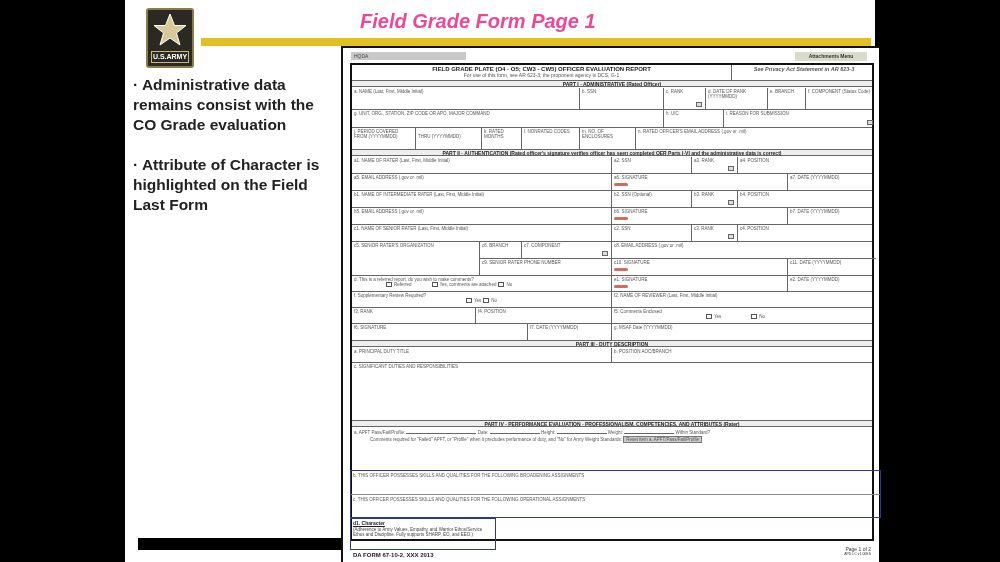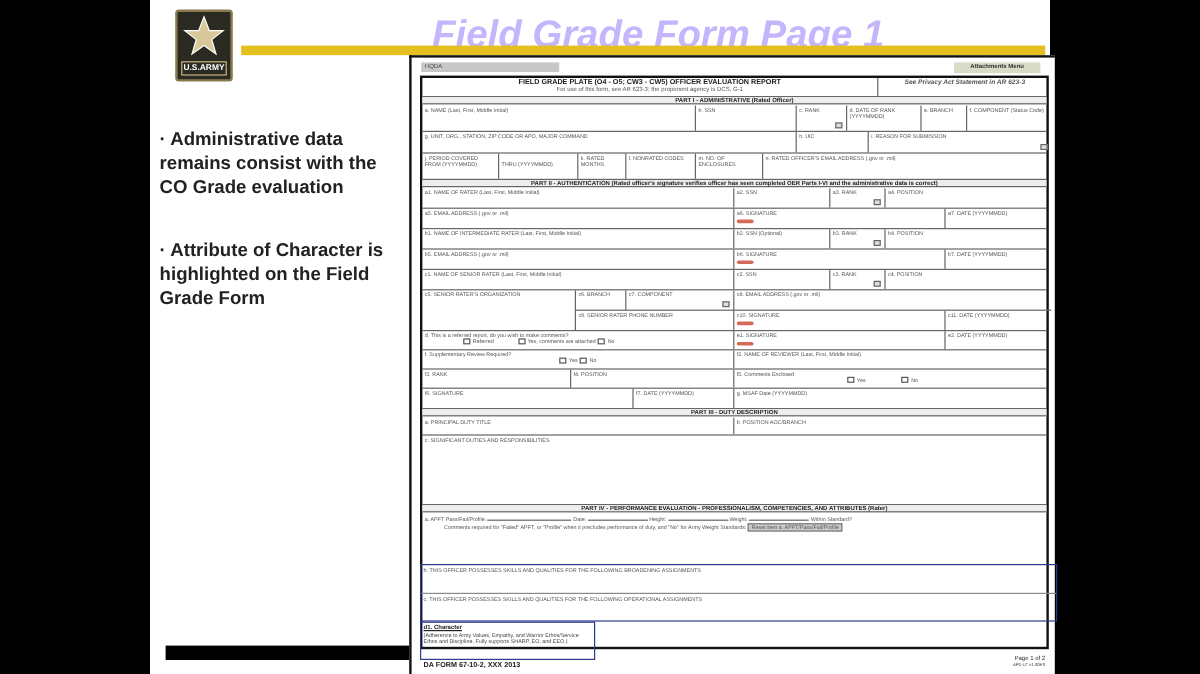--- a/index.html
+++ b/index.html
@@ -1,24 +1,24 @@
 <!DOCTYPE html>
 <html><head>
 <meta charset="utf-8">
 <style>
   * { box-sizing: border-box; margin: 0; padding: 0; }
   body { width: 1000px; height: 562px; background: #000; position: relative; overflow: hidden; font-family: "Liberation Sans", sans-serif; }
   .slide { position: absolute; left: 125px; top: 0; width: 750px; height: 562px; background: #fff; }
   .logo { position: absolute; left: 146px; top: 8px; width: 48px; height: 60px; background: #2a2a22; border: 2px solid #8a7a50; border-radius: 3px; }
   .logo .star { position: absolute; left: 4px; top: 2px; width: 36px; height: 36px; }
   .logo .lbl { position: absolute; left: 3px; bottom: 3px; width: 38px; height: 12px; border: 1px solid #c9b680; color: #fff; font-size: 7px; font-weight: bold; text-align: center; line-height: 10px; }
-  .title { position: absolute; left: 360px; top: 10px; font-size: 32px; font-weight: bold; font-style: italic; color: #c4b5fd; }
+  .title { position: absolute; left: 360px; top: 10px; font-size: 20px; font-weight: bold; font-style: italic; color: #ec4899; }
   .goldbar { position: absolute; left: 201px; top: 38px; width: 670px; height: 8px; background: #e3c020; }
   .bullets { position: absolute; left: 133px; top: 75px; width: 200px; font-size: 15.5px; font-weight: bold; color: #222; line-height: 20px; }
-  .bullets p { margin-bottom: 20px; margin-top: 32px; }
+  .bullets p { margin-bottom: 20px; }
   .blackbar { position: absolute; left: 138px; top: 538px; width: 210px; height: 12px; background: #000; }
   .form { position: absolute; left: 341px; top: 46px; width: 538px; height: 516px; background: #fff; border-left: 2px solid #111; border-top: 2px solid #111; }
   .hqda { position: absolute; left: 8px; top: 4px; width: 115px; height: 8px; background: #c8c8c8; font-size: 5px; padding-left: 3px; line-height: 8px; color: #444; }
   .attach { position: absolute; right: 12px; top: 4px; width: 72px; height: 9px; background: #d8dcc8; font-size: 5px; text-align: center; line-height: 9px; color: #333; font-weight: bold; }
   .sheet { position: absolute; left: 7px; top: 15px; width: 524px; height: 478px; border: 2px solid #111; }
   .row { position: absolute; left: 0; width: 100%; border-bottom: 1px solid #666; }
   .cell { position: absolute; top: 0; height: 100%; border-right: 1px solid #666; font-size: 4.5px; color: #555; padding: 1px 2px; overflow: hidden; white-space: nowrap; }
   .part { position: absolute; left: 0; width: 100%; height: 6px; background: #eee; border-bottom: 1px solid #666; font-size: 5px; font-weight: bold; text-align: center; line-height: 6px; color: #222; }
   .head1 { font-size: 6px; font-weight: bold; text-align: center; color: #222; }
   .sig { display: block; width: 14px; height: 3px; background: #d46b5a; border-radius: 2px; margin-top: 3px; }
@@ -38,21 +38,21 @@
       <polygon points="18,2 22.5,13.5 34,13.5 24.5,21 28,33 18,26 8,33 11.5,21 2,13.5 13.5,13.5" fill="#d8c89a" stroke="#fff" stroke-width="1"></polygon>
     </svg>
   <div class="lbl">U.S.ARMY</div>
 </div>
 
 <div class="title">Field Grade Form Page 1</div>
 <div class="goldbar"></div>
 
 <div class="bullets">
   <p>· Administrative data remains consist with the CO Grade evaluation</p>
-  <p>· Attribute of Character is highlighted on the Field Grade Form</p>
+  <p>· Attribute of Character is highlighted on the Field Last Form</p>
 </div>
 
 <div class="blackbar"></div>
 
 <div class="form">
   <div class="hqda">HQDA</div>
   <div class="attach">Attachments Menu</div>
 
   <div class="sheet">
     <div class="row" style="top:0;height:16px;">

